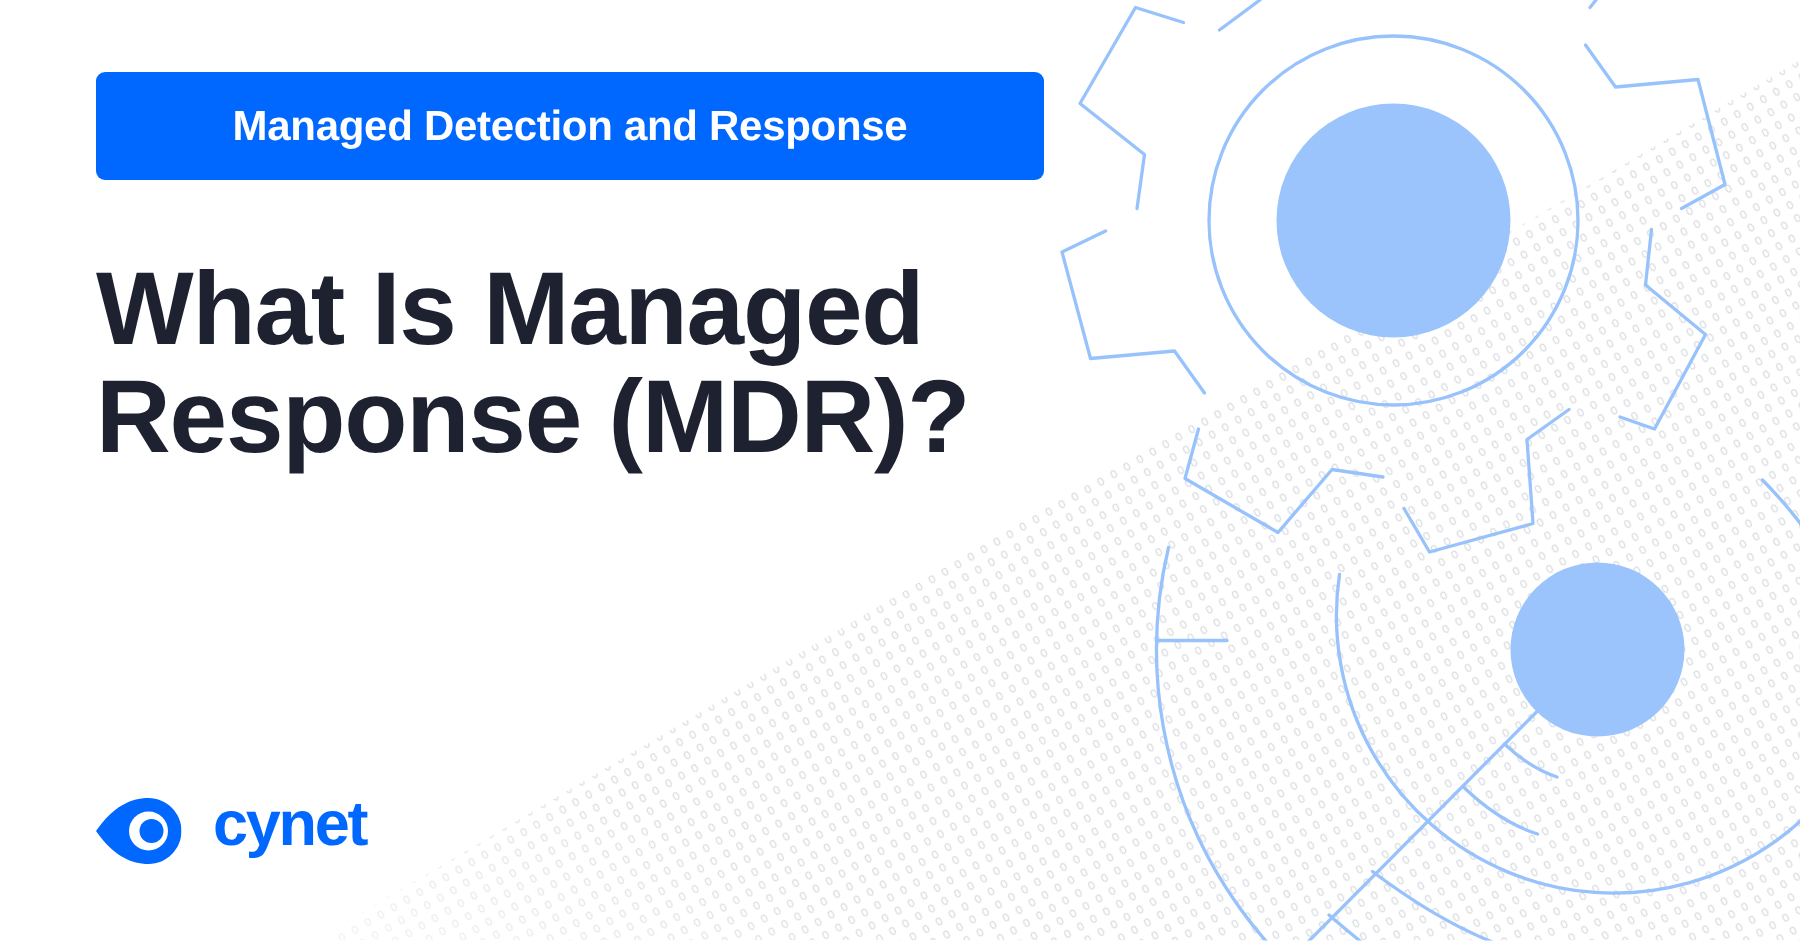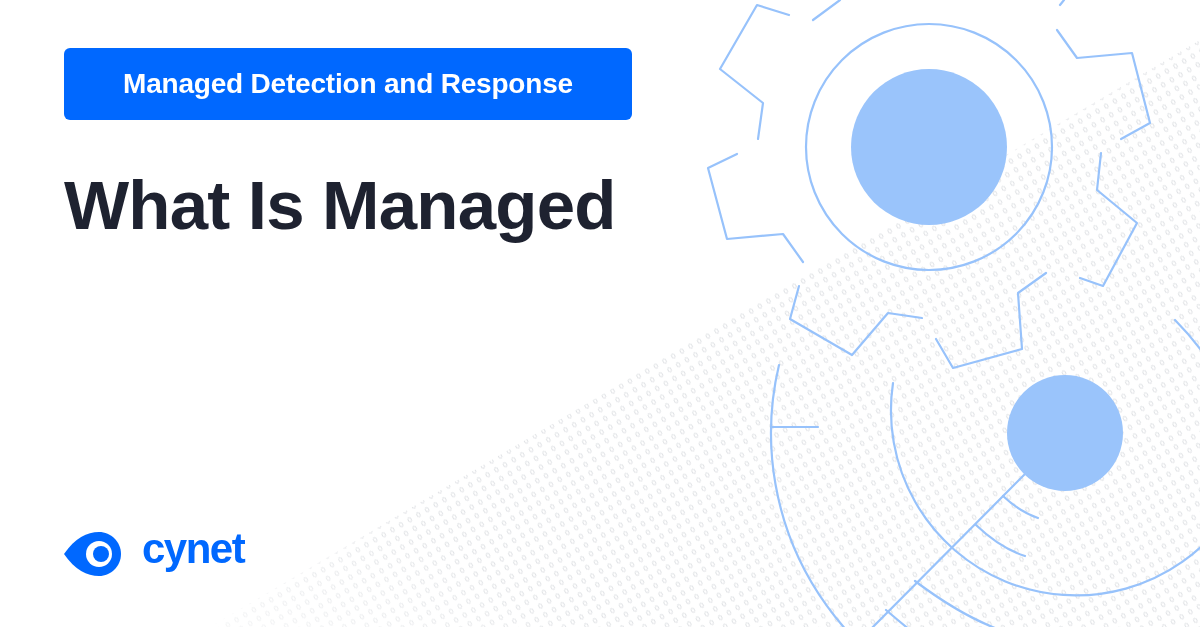--- a/index.html
+++ b/index.html
@@ -4,21 +4,21 @@
   <style>
     html, body { margin: 0; padding: 0; }
     body {
       width: 1200px; height: 627px; overflow: hidden;
       background: #ffffff; position: relative;
       font-family: "Liberation Sans", "DejaVu Sans", sans-serif;
     }
     .canvas { position: absolute; inset: 0; width: 1200px; height: 627px; }
     .badge {
       position: absolute; left: 64px; top: 48px;
-      width: 568px; height: 72px; box-sizing: border-box;
+      width: 632px; height: 72px; box-sizing: border-box;
       background: #0068ff; border-radius: 6px;
       color: #ffffff; font-size: 28px; font-weight: 600;
       display: flex; align-items: center; justify-content: center;
       letter-spacing: -0.2px;
     }
     .title {
       position: absolute; left: 64px; top: 170px; width: 620px;
       margin: 0; color: #1e2230;
       font-size: 69px; line-height: 72px; font-weight: 700;
       letter-spacing: -0.8px;
@@ -86,20 +86,21 @@
   </g>
   <circle cx="1065" cy="433" r="58" fill="#9ac4fb"></circle>
 </svg>
 
 <div class="badge">
   <span>Managed Detection and Response</span>
 </div>
 
 <h1 class="title">
   <span>What Is Managed</span>
+  <span>Response (MDR)?</span>
 </h1>
 
 <div class="logo">
   <svg width="58" height="44" viewBox="0 0 58 44" xmlns="http://www.w3.org/2000/svg">
     <path d="M36,0 C24,0 12,6 1,22 C12,38 24,44 36,44 C48,44 58,34 58,22 C58,10 48,0 36,0 Z" fill="#0068ff"></path>
     <circle cx="36" cy="22" r="13" fill="#ffffff"></circle>
     <circle cx="38" cy="22" r="8" fill="#0068ff"></circle>
     <path d="M18,22 C22,14 28,10 33,9" stroke="#ffffff" stroke-width="0" fill="none"></path>
   </svg>
   <span class="logo-word">cynet</span>

